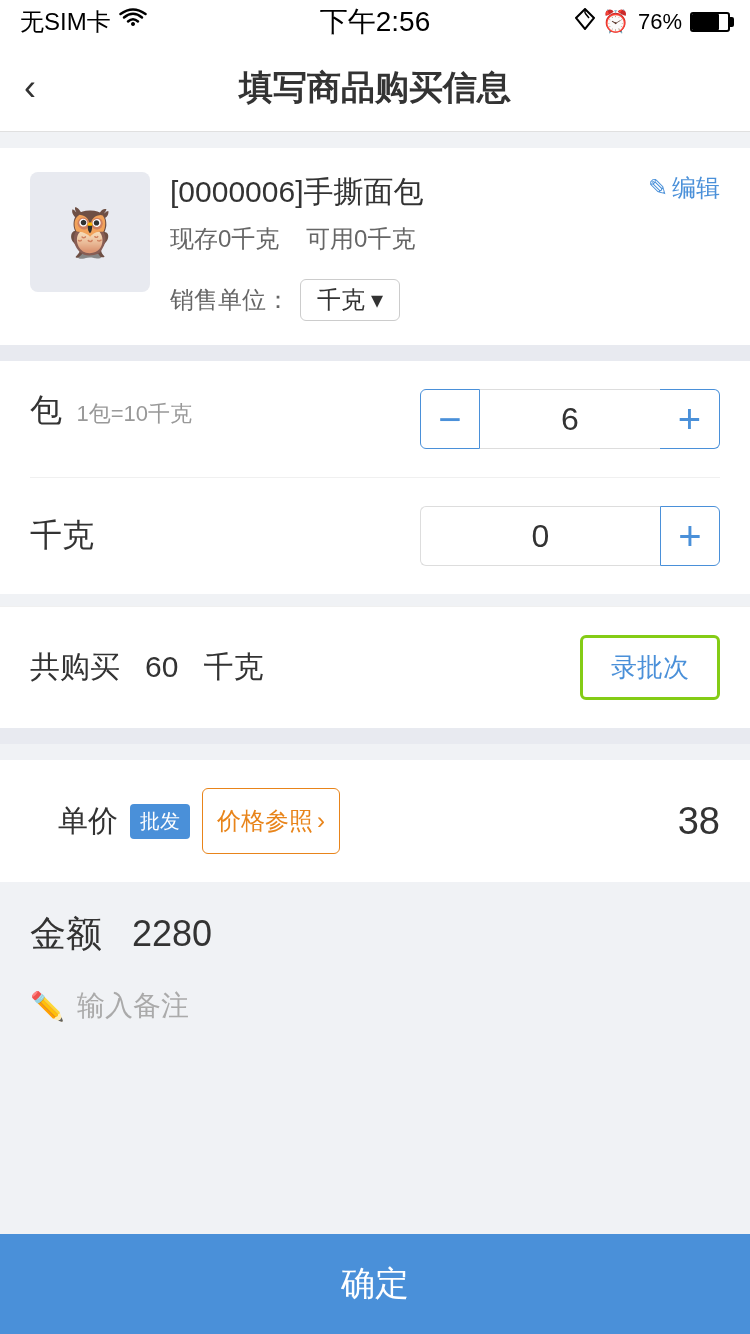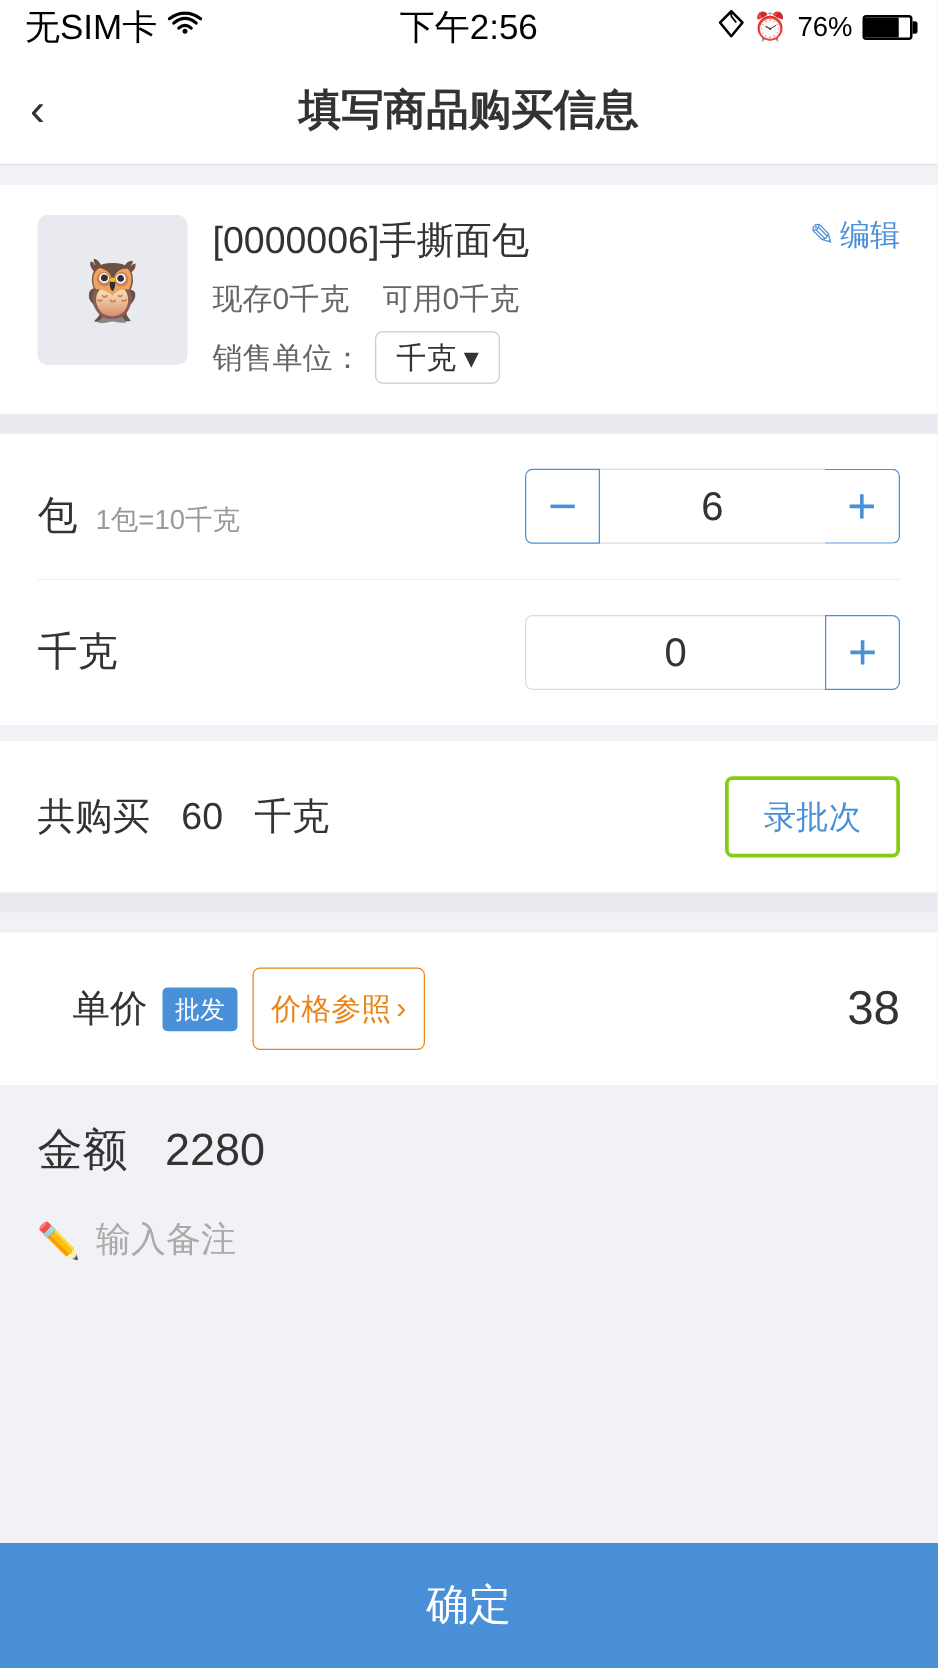--- a/index.html
+++ b/index.html
@@ -22,21 +22,21 @@
       align-items: center;
       justify-content: space-between;
       padding: 0 20px;
       font-size: 26px;
       color: #000;
     }
     .status-left {
       display: flex;
       align-items: center;
       gap: 8px;
-      font-size: 28px;
+      font-size: 24px;
     }
     .status-center {
       font-size: 28px;
       font-weight: 500;
       position: absolute;
       left: 50%;
       transform: translateX(-50%);
     }
     .status-right {
       display: flex;
@@ -123,21 +123,21 @@
     }
     .product-name {
       font-size: 30px;
       color: #333;
       font-weight: 500;
       margin-bottom: 10px;
     }
     .product-stock {
       font-size: 24px;
       color: #666;
-      margin-bottom: 10px;
+      margin-bottom: 24px;
     }
     .product-unit-row {
       display: flex;
       align-items: center;
       gap: 10px;
       font-size: 24px;
       color: #666;
     }
     .unit-select {
       border: 1px solid #ccc;
@@ -167,21 +167,21 @@
       background: #e8eaf0;
     }
 
     
     .qty-section {
       background: #fff;
       padding: 0 30px;
     }
     .qty-row {
       display: flex;
-      align-items: flex-end;
+      align-items: flex-start;
       justify-content: space-between;
       padding: 28px 0;
       border-bottom: 1px solid #f0f0f0;
       gap: 24px;
     }
     .qty-label {
       font-size: 32px;
       color: #333;
     }
     .qty-sub-label {

